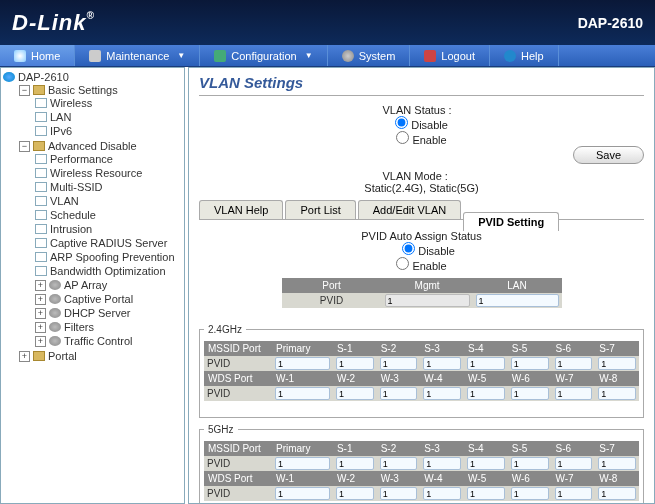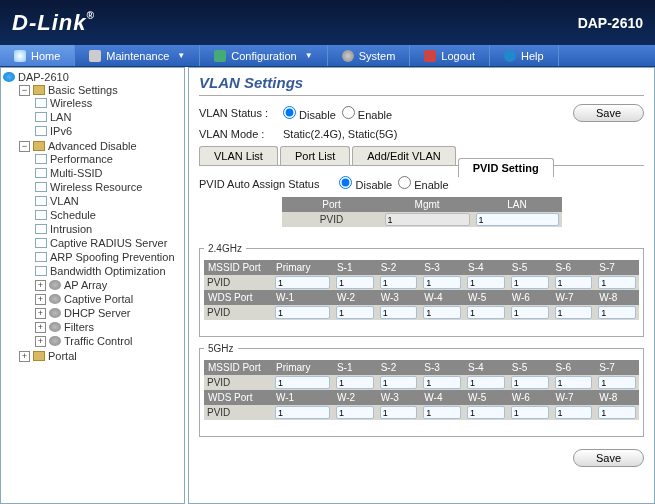--- a/index.html
+++ b/index.html
@@ -26,21 +26,21 @@
   .ticon { width: 12px; height: 10px; display: inline-block; }
   .ic-globe { background: radial-gradient(#5af,#08c); border-radius: 50%; }
   .ic-fold { background: #d8b860; border: 1px solid #a88830; }
   .ic-gear { background: radial-gradient(#bbb,#888); border-radius: 50%; }
   .ic-doc { background: #fff; border: 1px solid #8ab; }
   
   .main { flex: 1; border: 1px solid #8ab; margin-left: 3px; padding: 6px 10px; overflow: auto; }
   .title { border-bottom: 1px solid #aaa; margin-bottom: 8px; padding-bottom: 4px; }
   .title h2 { color: #355a9a; font-size: 15px; font-style: italic; font-weight: bold; }
   
-  .row { display: flex; align-items: center; gap: 6px; margin-bottom: 6px; font-size: 11px; color: #222; }
+  .row { display: flex; align-items: center; margin-bottom: 6px; font-size: 11px; color: #222; flex-direction: column; }
   .lbl { min-width: 78px; }
   .savebtn { margin-left: auto; background: linear-gradient(#fff,#ddd); border: 1px solid #999; border-radius: 11px; padding: 2px 22px; cursor: pointer; font-size: 11px; }
   .savebtn2 { float: right; margin-top: 6px; }
   
   .tabs { display: flex; border-bottom: 1px solid #aaa; margin: 6px 0 10px; gap: 2px; }
   .tab { padding: 3px 14px; border: 1px solid #aaa; border-bottom: none; background: #e8e8e0; cursor: pointer; font-size: 11px; border-radius: 3px 3px 0 0; }
   .tab.active { background: #fff; font-weight: bold; position: relative; top: 12px; }
   
   .blk { margin-bottom: 16px; }
   .fs { border: 1px solid #aaa; padding: 6px 4px 16px; margin-bottom: 6px; }
@@ -139,27 +139,27 @@
             <ul>
               <li>
                   <span class="tnode">
                     <span class="ticon ic-doc"></span>
                     <span>Performance</span>
                   </span>
                 </li>
               <li>
                   <span class="tnode">
                     <span class="ticon ic-doc"></span>
+                    <span>Wireless Resource</span>
+                  </span>
+                </li>
+              <li>
+                  <span class="tnode">
+                    <span class="ticon ic-doc"></span>
                     <span>Multi-SSID</span>
-                  </span>
-                </li>
-              <li>
-                  <span class="tnode">
-                    <span class="ticon ic-doc"></span>
-                    <span>Wireless Resource</span>
                   </span>
                 </li>
               <li>
                   <span class="tnode">
                     <span class="ticon ic-doc"></span>
                     <span>VLAN</span>
                   </span>
                 </li>
               <li>
                   <span class="tnode">
@@ -250,21 +250,21 @@
       <label><input type="radio" name="vs" checked="" style=""> <span>Disable</span></label>
       <label><input type="radio" name="vs" style=""> <span>Enable</span></label>
       <button class="savebtn">Save</button>
     </div>
     <div class="row">
       <span class="lbl"><span>VLAN Mode</span>  :</span>
       <span>Static(2.4G),  Static(5G)</span>
     </div>
 
     <div class="tabs">
-      <div class="tab">VLAN List</div>
+      <div class="tab">VLAN Help</div>
       <div class="tab">Port List</div>
       <div class="tab">Add/Edit VLAN</div>
       <div class="tab active">PVID Setting</div>
     </div>
 
     <div class="blk">
       <div class="row">
         <span>PVID Auto Assign Status</span>
         <label style="margin-left:14px"><input type="radio" name="pa" checked="" style=""> <span>Disable</span></label>
         <label><input type="radio" name="pa" style=""> <span>Enable</span></label>

